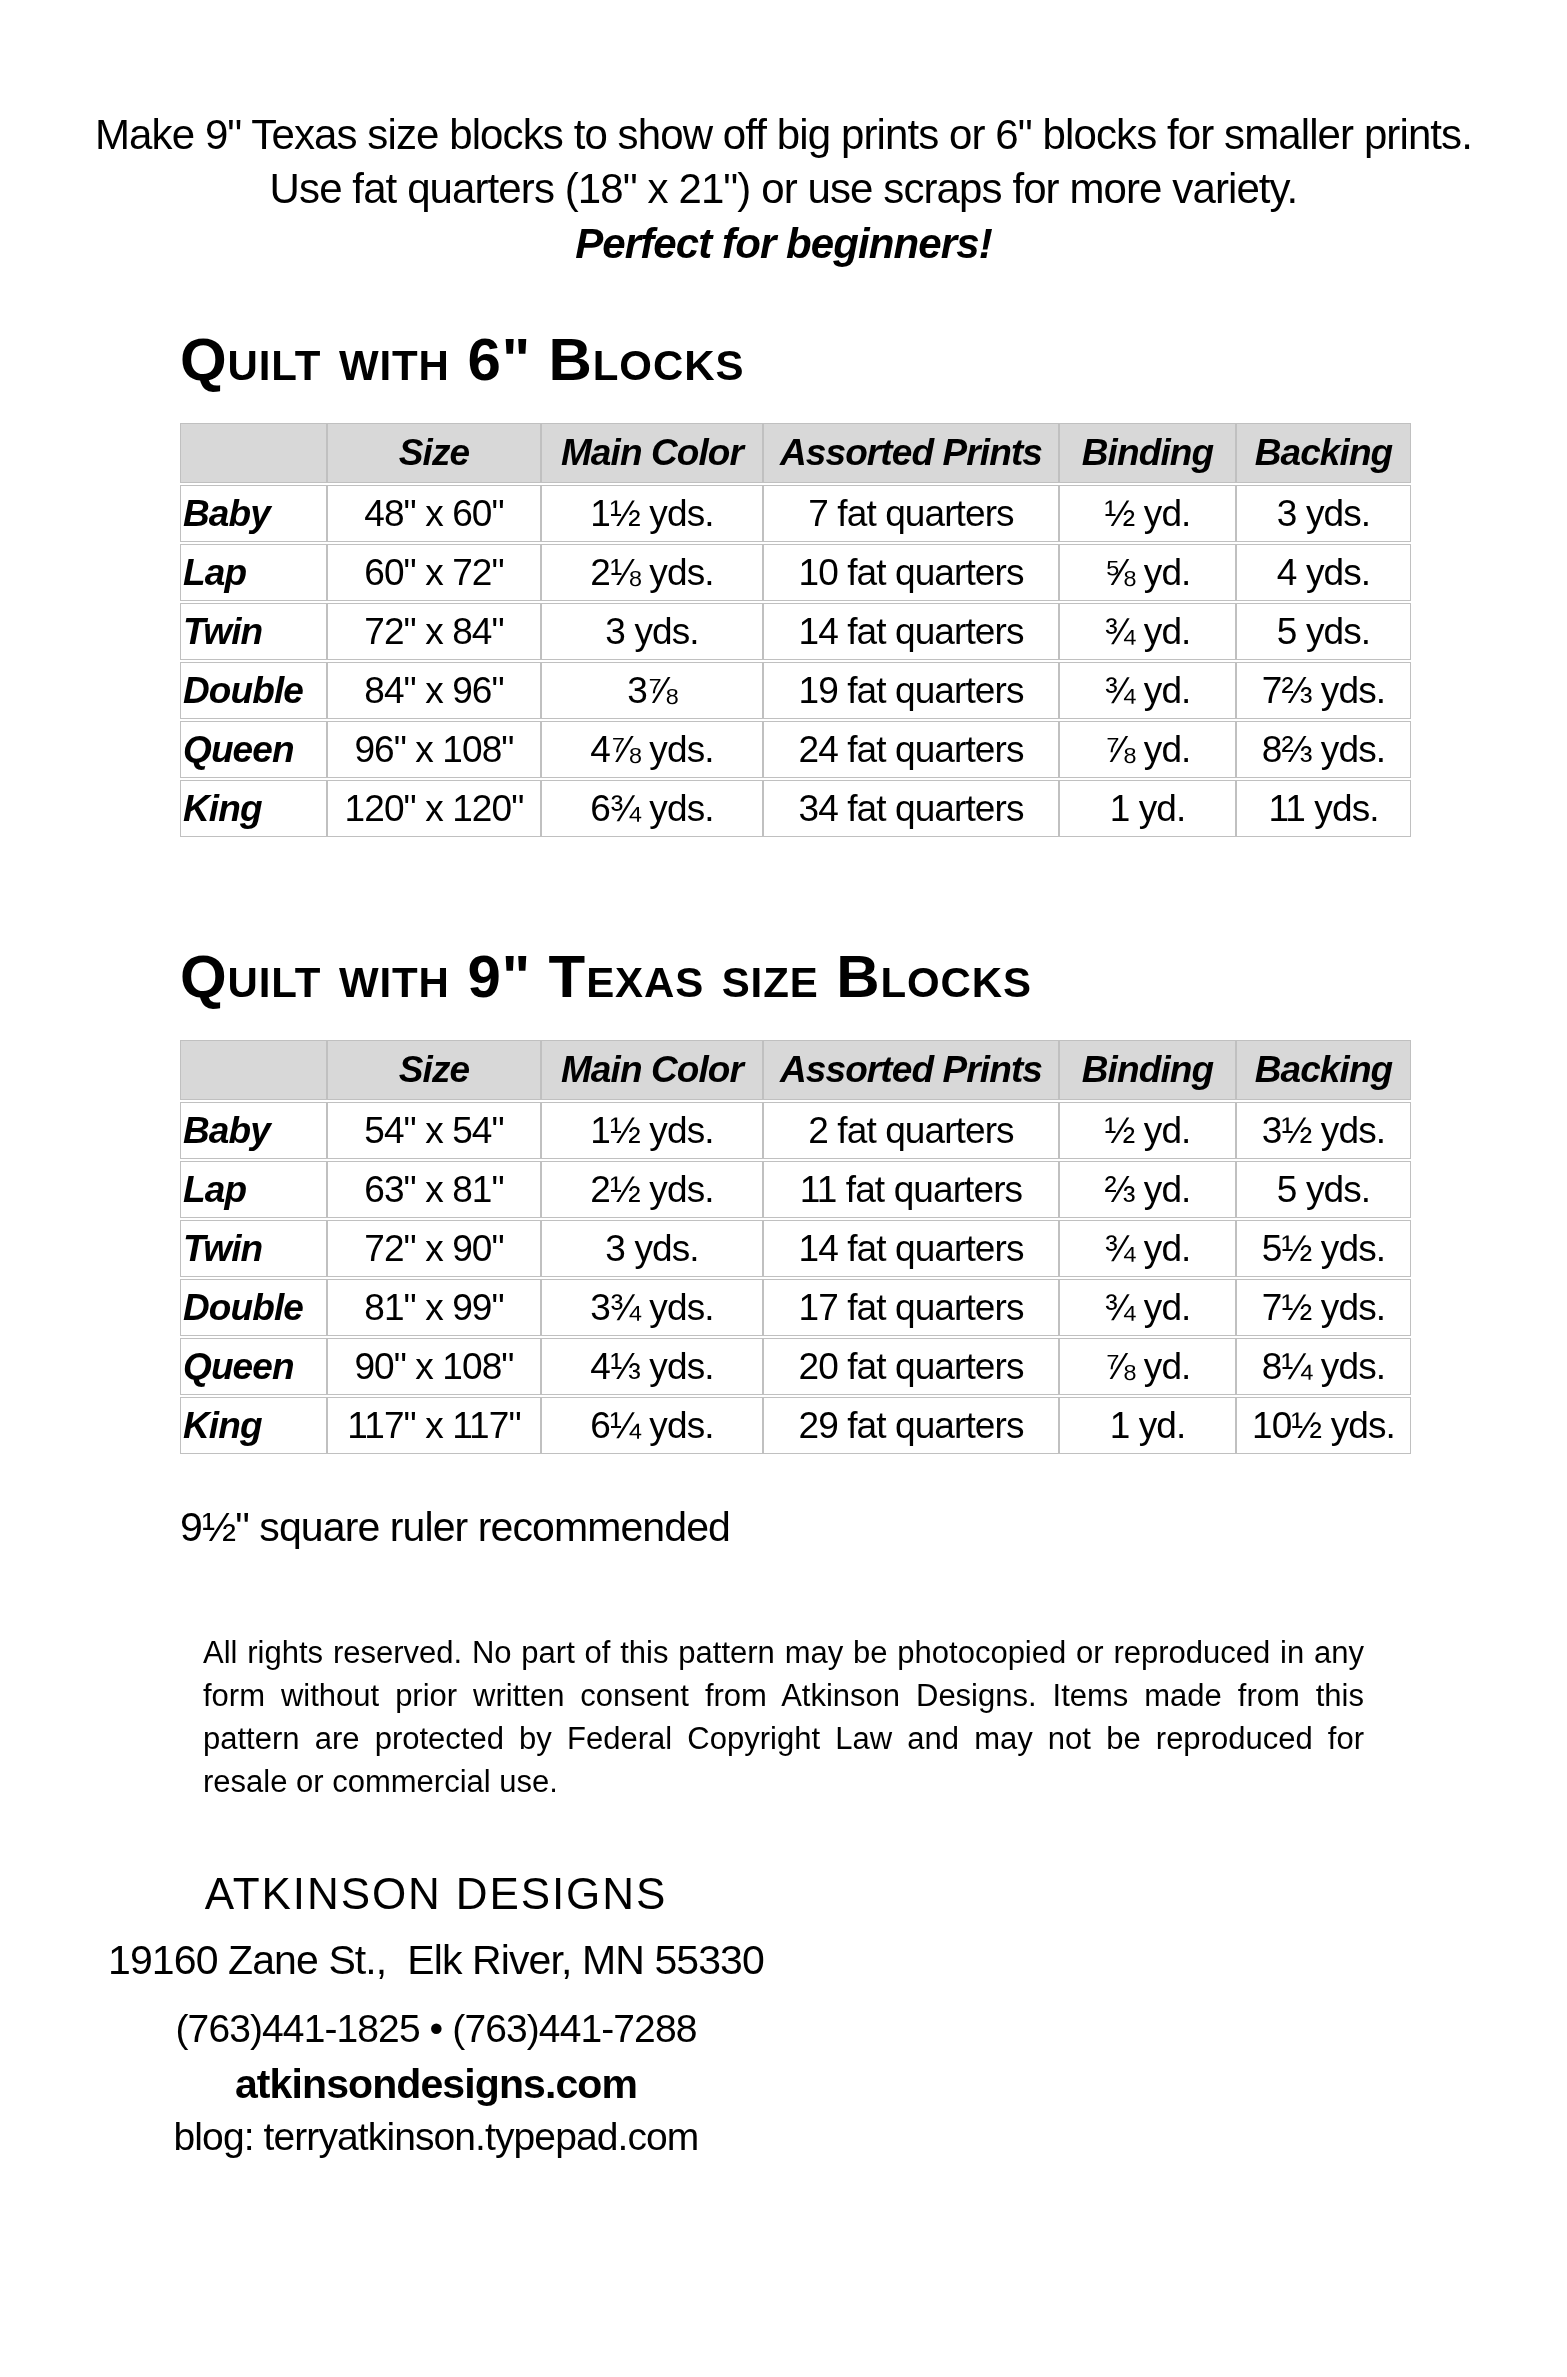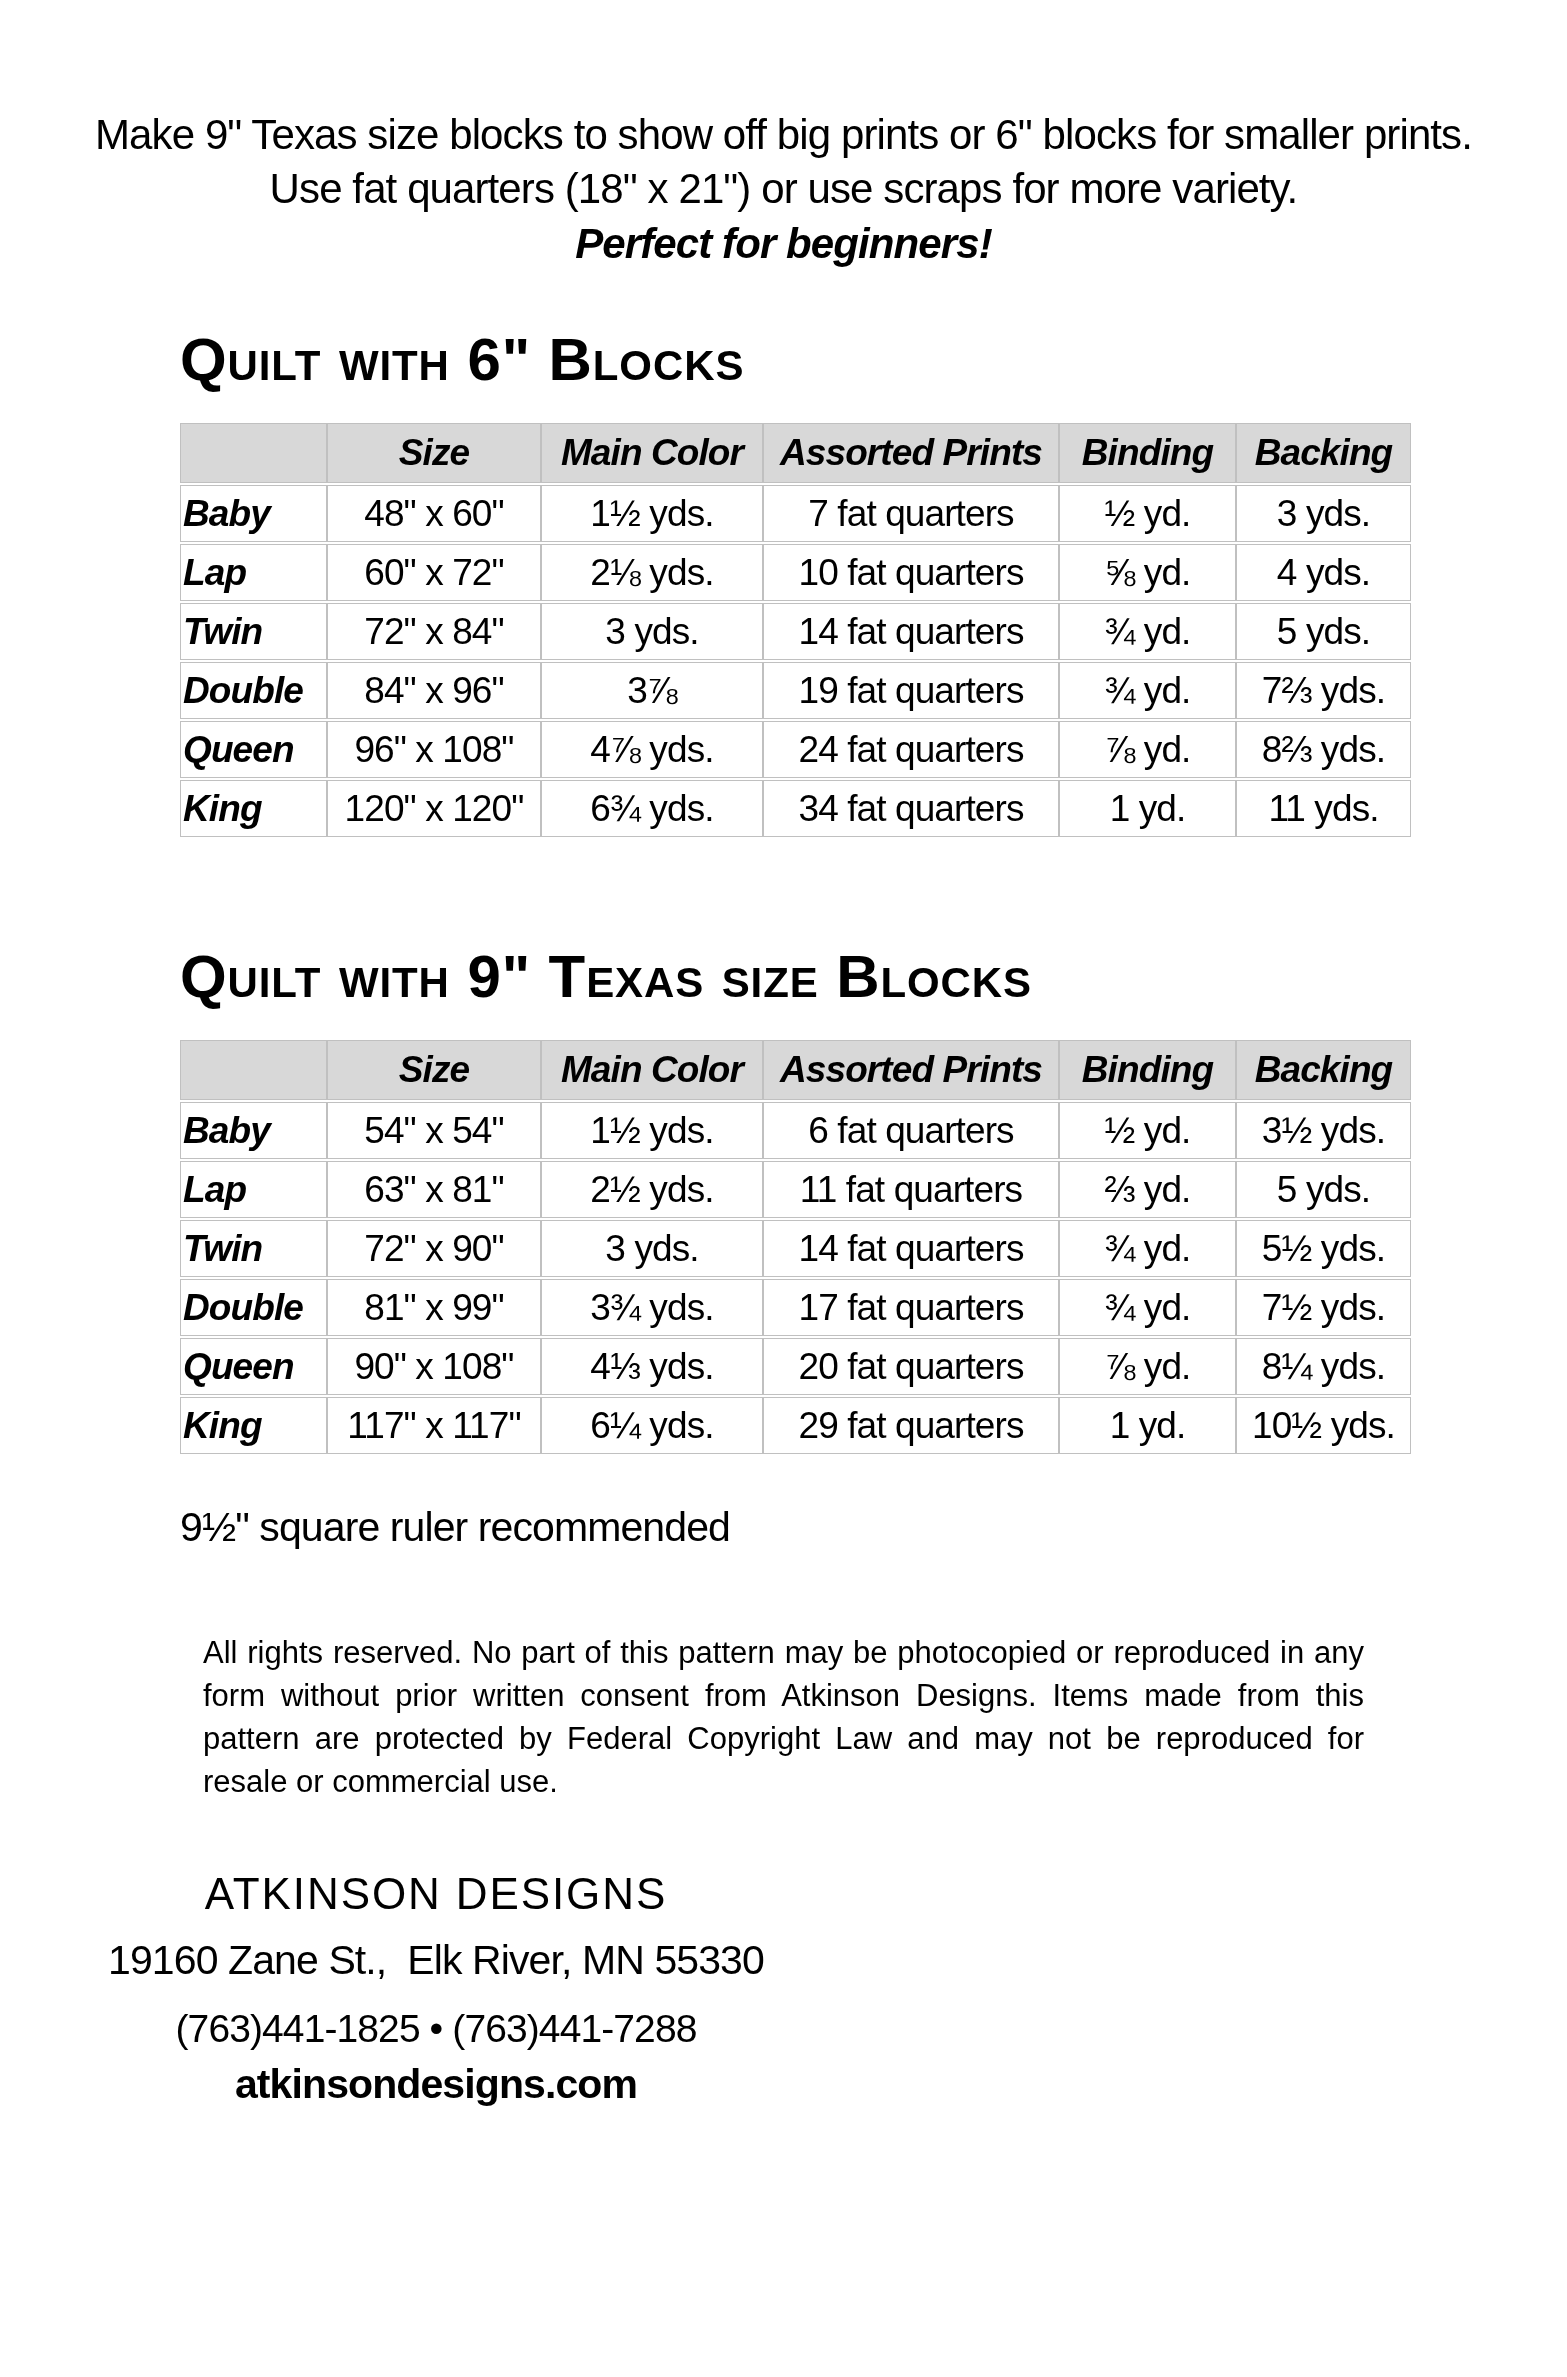--- a/index.html
+++ b/index.html
@@ -230,21 +230,21 @@
           <th>Assorted Prints</th>
           <th>Binding</th>
           <th>Backing</th>
         </tr>
       </thead>
       <tbody>
           <tr>
             <td class="rowlabel">Baby</td>
             <td>54" x 54"</td>
             <td>1½ yds.</td>
-            <td>6 fat quarters</td>
+            <td>2 fat quarters</td>
             <td>½ yd.</td>
             <td>3½ yds.</td>
           </tr>
           <tr>
             <td class="rowlabel">Lap</td>
             <td>63" x 81"</td>
             <td>2½ yds.</td>
             <td>11 fat quarters</td>
             <td>⅔ yd.</td>
             <td>5 yds.</td>
@@ -289,16 +289,17 @@
 
   <div class="copyright">
     <div class="copyright-body">All rights reserved. No part of this pattern may be photocopied or reproduced in any form without prior written consent from Atkinson Designs. Items made from this pattern are protected by Federal Copyright Law and may not be reproduced for resale or commercial use.</div>
   </div>
 
   <div class="footer">
     <div class="footer-company">ATKINSON DESIGNS</div>
     <div class="footer-address">19160 Zane St.,  Elk River, MN 55330</div>
     <div class="footer-phones">(763)441-1825 • (763)441-7288</div>
     <div class="footer-website">atkinsondesigns.com</div>
+    <div class="footer-blog">blog: terryatkinson.typepad.com</div>
   </div>
 
 </div>
 
 
 </body></html>

